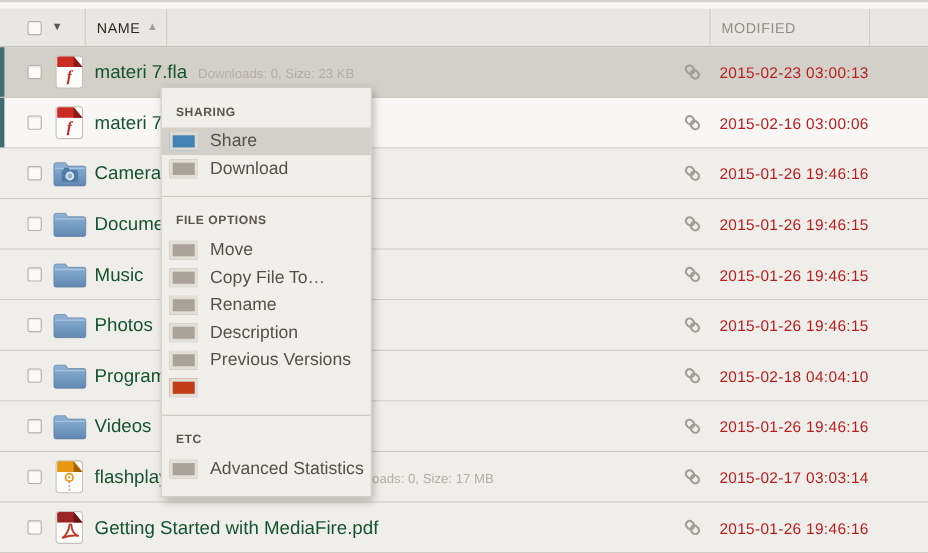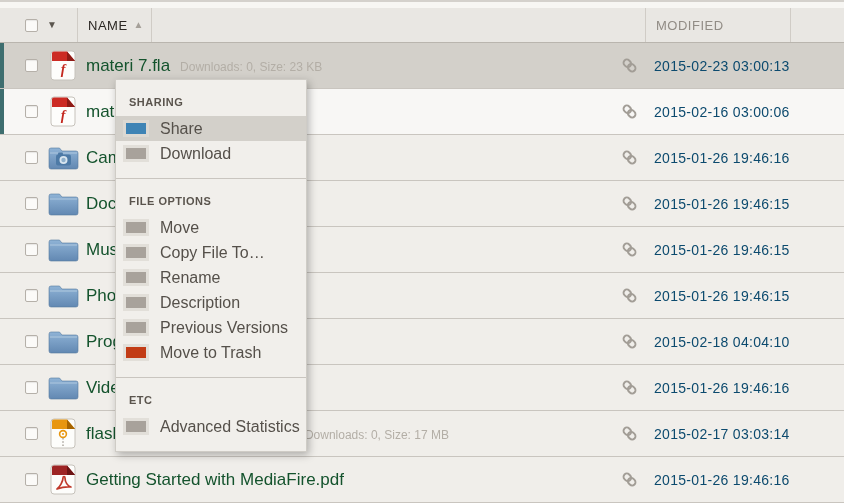--- a/index.html
+++ b/index.html
@@ -35,25 +35,25 @@
   .file-row.selected-light { background:#f8f7f5; }
   .selbar { position:absolute; left:0; top:0; bottom:0; width:4px; background:#3e6e6f; display:none; }
   .file-row.has-selbar .selbar { display:block; }
   .file-row .cb { margin-left:25px; }
   .ficon { width:32px; margin-left:9px; flex:none; display:flex; justify-content:center; }
   .fname { margin-left:7px; font-size:17px; color:#14532d; white-space:nowrap; }
   .fmeta { margin-left:10px; margin-top:3px; font-size:12px; 
     color:#b3aea6; white-space:nowrap; }
   .rspacer { flex:1; }
   .linkcol { width:30px; flex:none; display:flex; justify-content:center; }
-  .fdate { width:200px; flex:none; padding-left:10px; font-size:14px; color:#0c4a6e;
+  .fdate { width:200px; flex:none; padding-left:10px; font-size:14px; color:#b91c1c;
     letter-spacing:.3px; }
 
   
-  .ctx-menu { position:absolute; left:115px; top:79px; width:192px; z-index:10;
+  .ctx-menu { position:absolute; left:146px; top:79px; width:192px; z-index:10;
     background:#f1efeb; border:1px solid #cfccc6; box-shadow:2px 3px 8px rgba(0,0,0,.28); }
   .ctx-section { padding-bottom:12px; }
   .ctx-section + .ctx-section { border-top:1px solid #c9c5bf; }
   .ctx-label { padding:16px 0 8px 13px; font-size:11px; font-weight:bold;
     letter-spacing:.5px; color:#5a544d; }
   .ctx-item { height:25px; display:flex; align-items:center; padding-left:7px;
     cursor:pointer; }
   .ctx-item.highlighted { background:#d3d0ca; }
   .ctx-swatch { width:26px; height:17px; border:3px solid #e2dfd9; flex:none; }
   .ctx-item.highlighted .ctx-swatch { border-color:#dcd9d3; }
@@ -374,21 +374,20 @@
     <span class="ctx-text">Description</span>
   </div>
 
   <div class="ctx-item">
     <span class="ctx-swatch" style="background: rgb(168, 162, 155);"></span>
     <span class="ctx-text">Previous Versions</span>
   </div>
 
   <div class="ctx-item">
     <span class="ctx-swatch" style="background: rgb(194, 60, 22);"></span>
-    <span class="ctx-text">Move to Trash</span>
   </div>
 </div>
 
   <div class="ctx-section">
     <div class="ctx-label">ETC</div>
 
   <div class="ctx-item">
     <span class="ctx-swatch" style="background: rgb(168, 162, 155);"></span>
     <span class="ctx-text">Advanced Statistics</span>
   </div>

